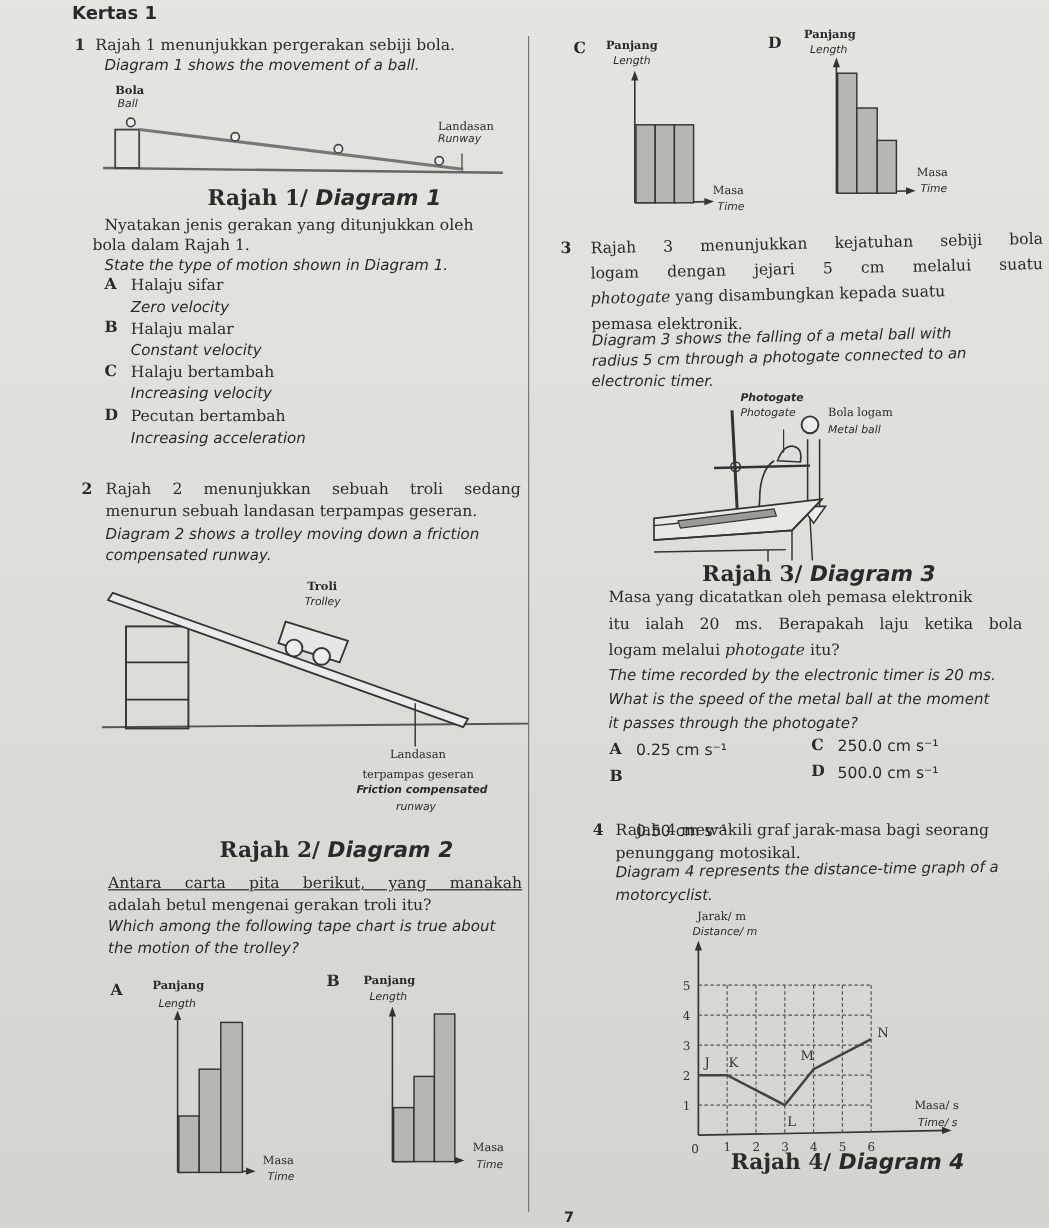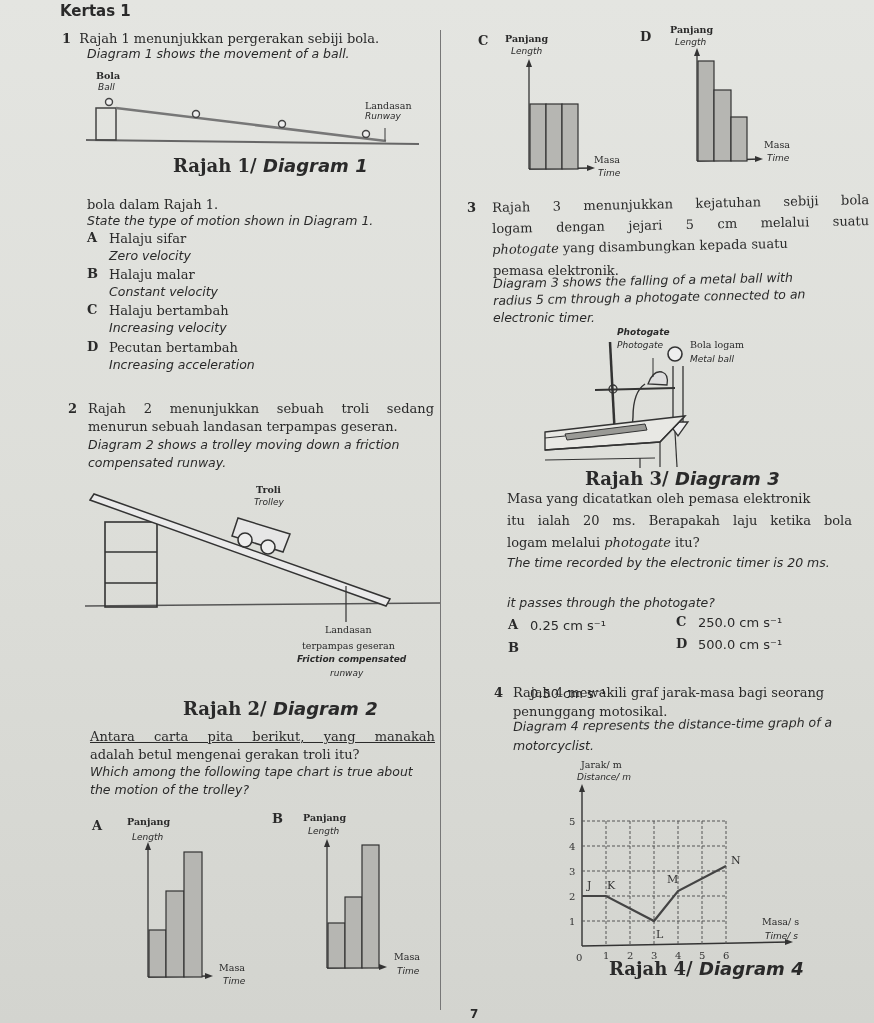--- a/index.html
+++ b/index.html
@@ -54,21 +54,22 @@
       <circle cx="23" cy="34" r="3.5" fill="#eee" stroke="#444" stroke-width="1.4"></circle>
       <circle cx="110" cy="46" r="3.5" fill="#eee" stroke="#444" stroke-width="1.4"></circle>
       <circle cx="196" cy="56" r="3.5" fill="#eee" stroke="#444" stroke-width="1.4"></circle>
       <circle cx="280" cy="66" r="3.5" fill="#eee" stroke="#444" stroke-width="1.4"></circle>
     </svg>
   </div>
   <div class="abs caption" style="left:173px;top:155px;">
     <span>Rajah 1/ </span><i>Diagram 1</i>
   </div>
 
-  <div class="abs ms" style="left:87px;top:196px;white-space:nowrap;">bola dalam Rajah 1.</div>
+  <div class="abs ms" style="left:87px;top:180px;white-space:nowrap;">Nyatakan jenis gerakan yang ditunjukkan oleh</div>
+  <div class="abs ms" style="left:77px;top:196px;white-space:nowrap;">bola dalam Rajah 1.</div>
   <div class="abs en" style="left:87px;top:212px;white-space:nowrap;">State the type of motion shown in Diagram 1.</div>
 
   <div class="opt" style="left:87px;top:230px;">
     <span class="letter">A</span>
     <span class="ms" style="top:0">Halaju sifar</span>
     <span class="en" style="top:17px">Zero velocity</span>
   </div>
   <div class="opt" style="left:87px;top:266px;">
     <span class="letter">B</span>
     <span class="ms" style="top:0">Halaju malar</span>
@@ -236,20 +237,21 @@
   <div class="abs caption" style="left:585px;top:468px;">
     <span>Rajah 3/ </span><i>Diagram 3</i>
   </div>
 
   <div class="abs ms" style="left:507px;top:490px;white-space:nowrap;">Masa yang dicatatkan oleh pemasa elektronik</div>
   <div class="abs ms just" style="left:507px;top:512px;width:345px;">itu ialah 20 ms. Berapakah laju ketika bola</div>
   <div class="abs ms" style="left:507px;top:534px;white-space:nowrap;">
     <span>logam melalui </span><i>photogate</i><span> itu?</span>
   </div>
   <div class="abs en" style="left:507px;top:554px;white-space:nowrap;">The time recorded by the electronic timer is 20 ms.</div>
+  <div class="abs en" style="left:507px;top:574px;white-space:nowrap;">What is the speed of the metal ball at the moment</div>
   <div class="abs en" style="left:507px;top:594px;white-space:nowrap;">it passes through the photogate?</div>
 
   <div class="opt" style="left:508px;top:617px;">
     <span class="letter">A</span>
     <span class="en" style="top:0;font-style:normal;font-size:13px;">0.25 cm s⁻¹</span>
   </div>
   <div class="opt" style="left:508px;top:640px;">
     <span class="letter">B</span>
     <span class="en" style="top:0;font-style:normal;font-size:13px;margin-top:45px;">0.50 cm s⁻¹</span>
   </div>

